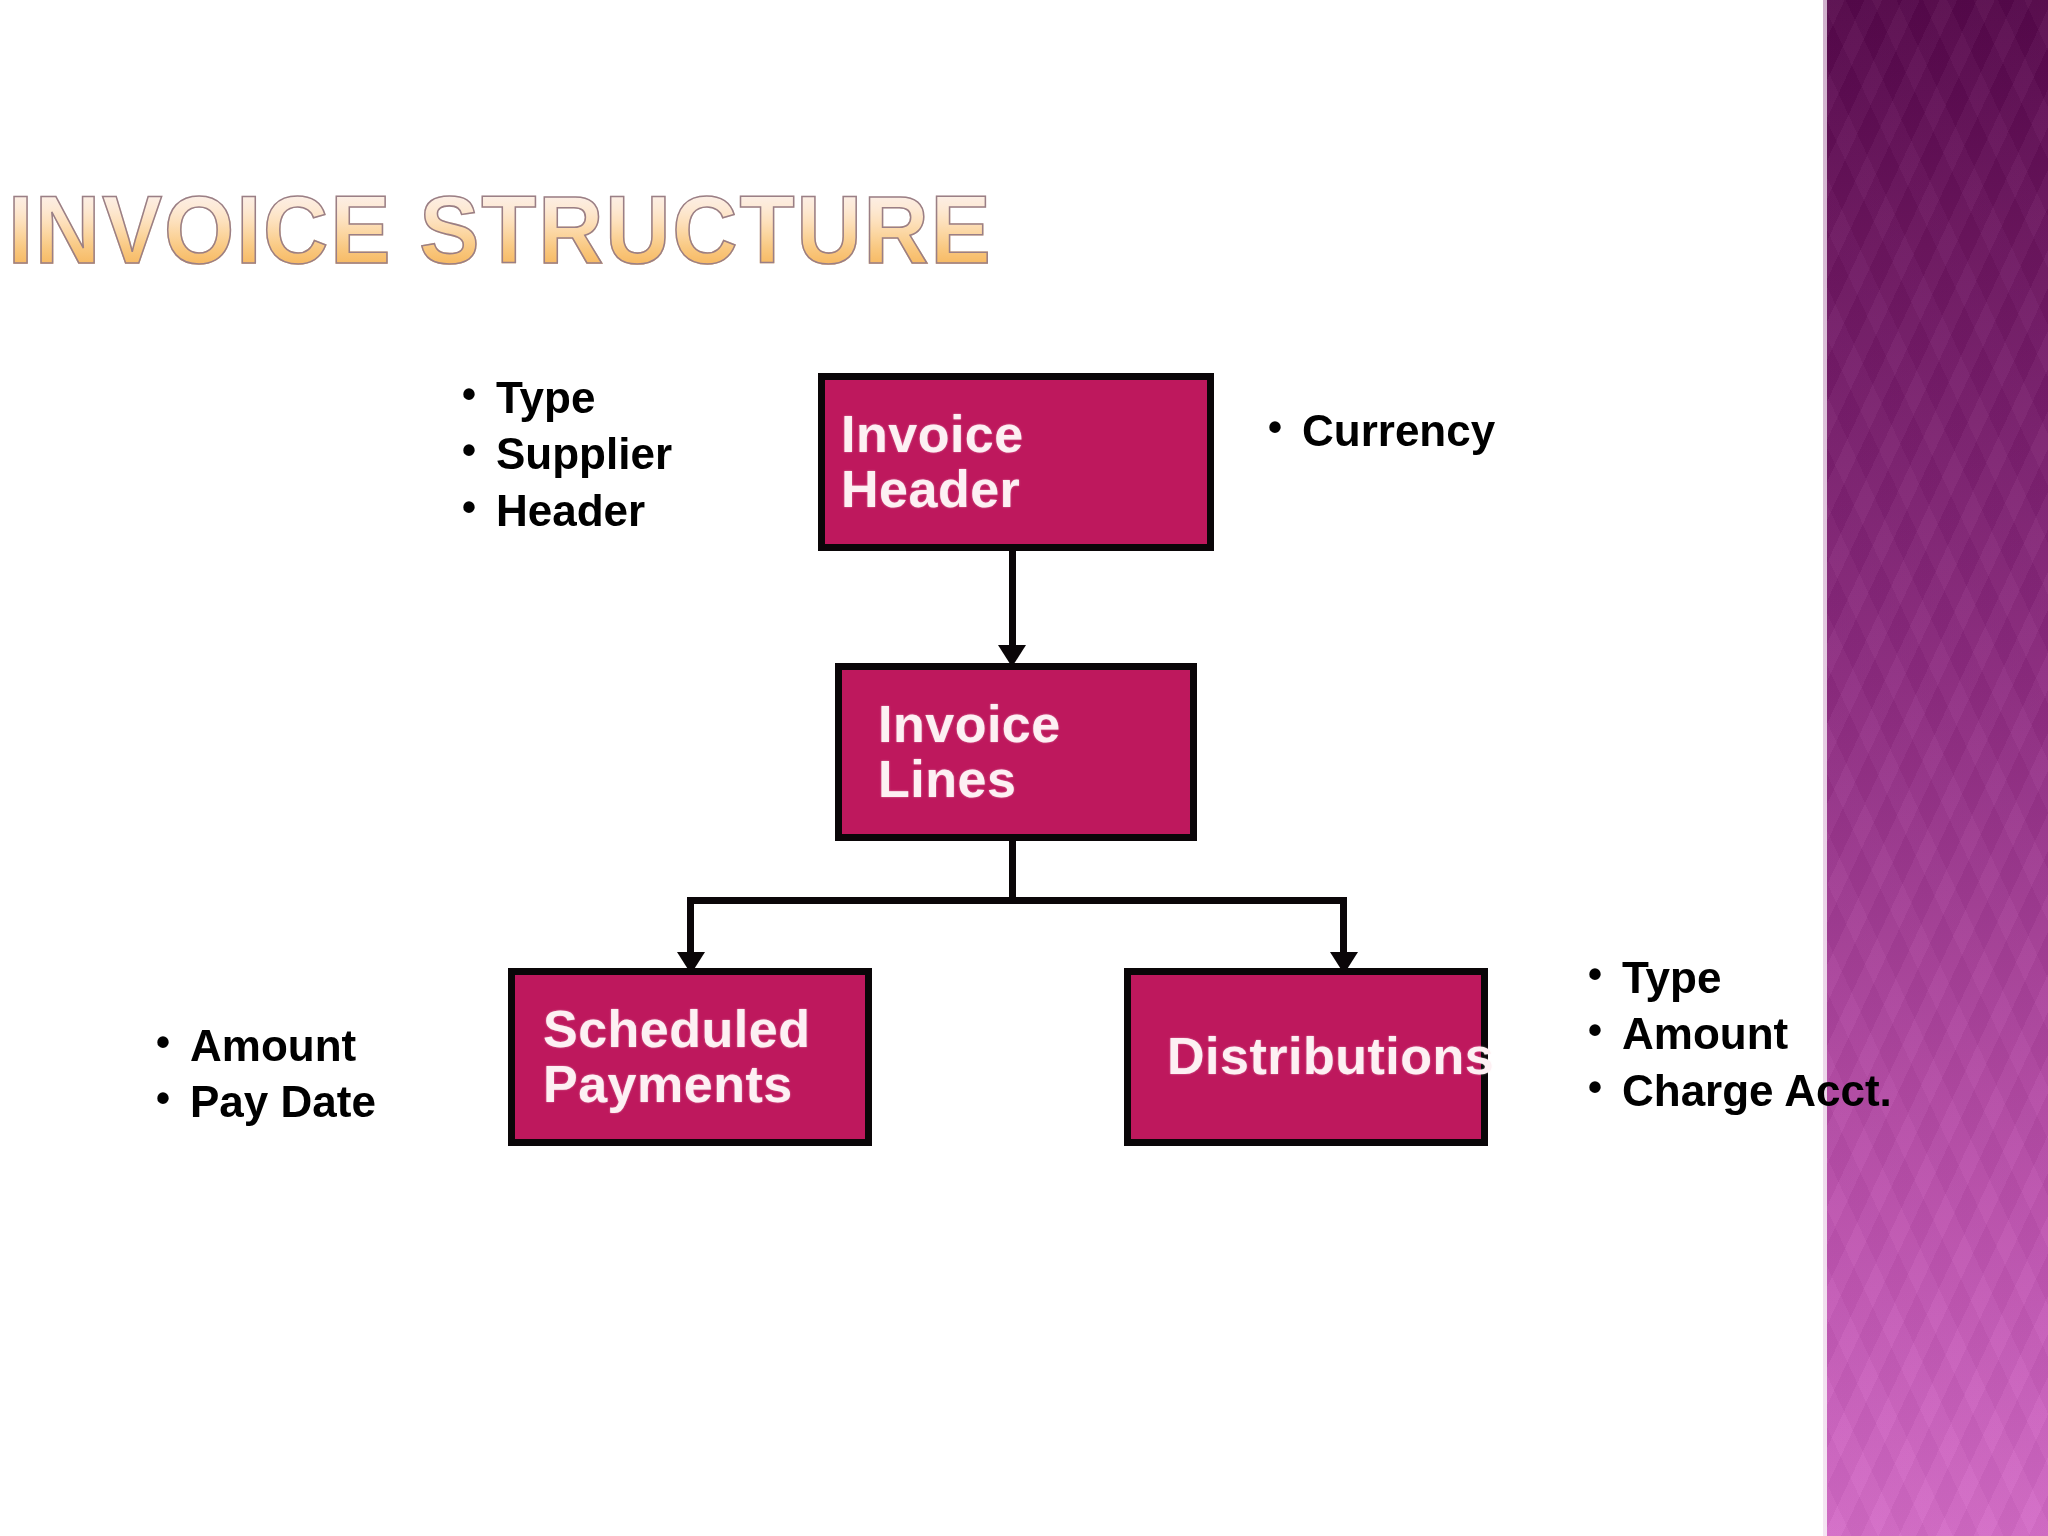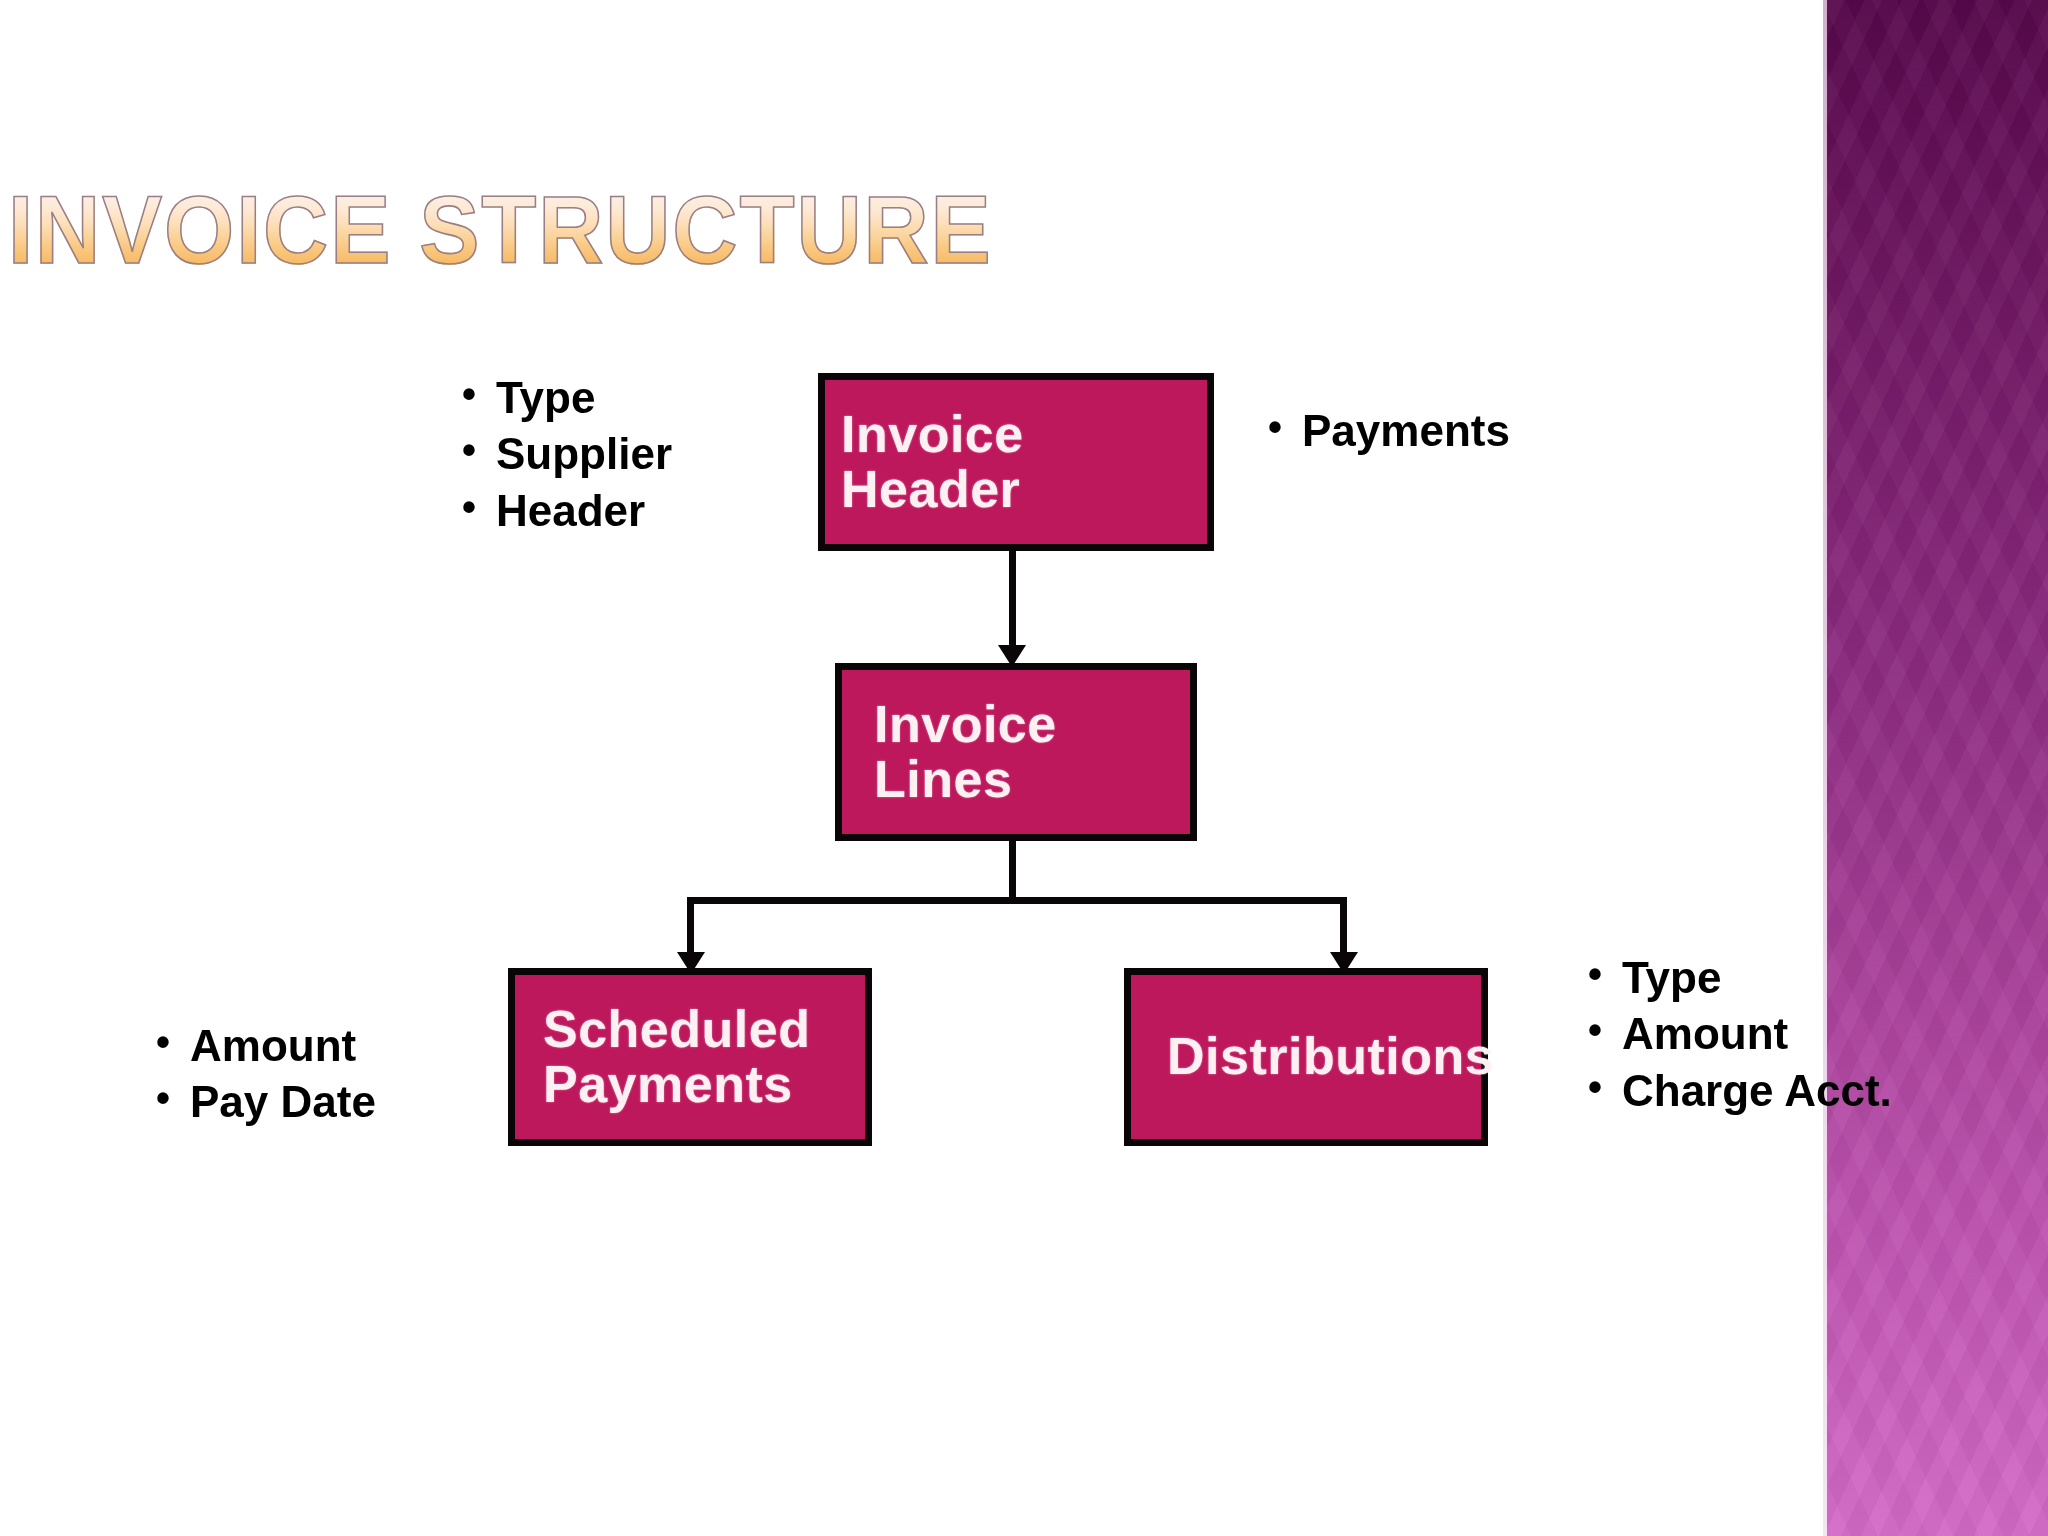--- a/index.html
+++ b/index.html
@@ -116,21 +116,21 @@
     line-height: 1.06;
     letter-spacing: 0.5px;
     padding-left: 14px;
     text-shadow: 0 0 2px rgba(255,240,243,0.55);
   }
 
   #box-invoice-header { left: 818px; top: 373px; width: 396px; height: 178px; }
   #box-invoice-header .box-label { padding-left: 16px; }
 
   #box-invoice-lines  { left: 835px; top: 663px; width: 362px; height: 178px; }
-  #box-invoice-lines .box-label { padding-left: 32px; }
+  #box-invoice-lines .box-label { padding-left: 24px; margin-left: 12px; }
 
   #box-scheduled-payments { left: 508px; top: 968px; width: 364px; height: 178px; }
   #box-scheduled-payments .box-label { padding-left: 28px; }
 
   #box-distributions { left: 1124px; top: 968px; width: 364px; height: 178px; }
   #box-distributions .box-label { padding-left: 36px; }
 
   
   .conn {
     position: absolute;
@@ -236,21 +236,21 @@
     <span class="box-label">Distributions</span>
   </div>
 
   <ul class="bullet-list" id="bullets-header-left">
     <li>Type</li>
     <li>Supplier</li>
     <li>Header</li>
   </ul>
 
   <ul class="bullet-list" id="bullets-header-right">
-    <li>Payments</li>
+    <li>Currency</li>
   </ul>
 
   <ul class="bullet-list" id="bullets-sched-left">
     <li>Amount</li>
     <li>Pay Date</li>
   </ul>
 
   <ul class="bullet-list" id="bullets-dist-right">
     <li>Type</li>
     <li>Amount</li>

